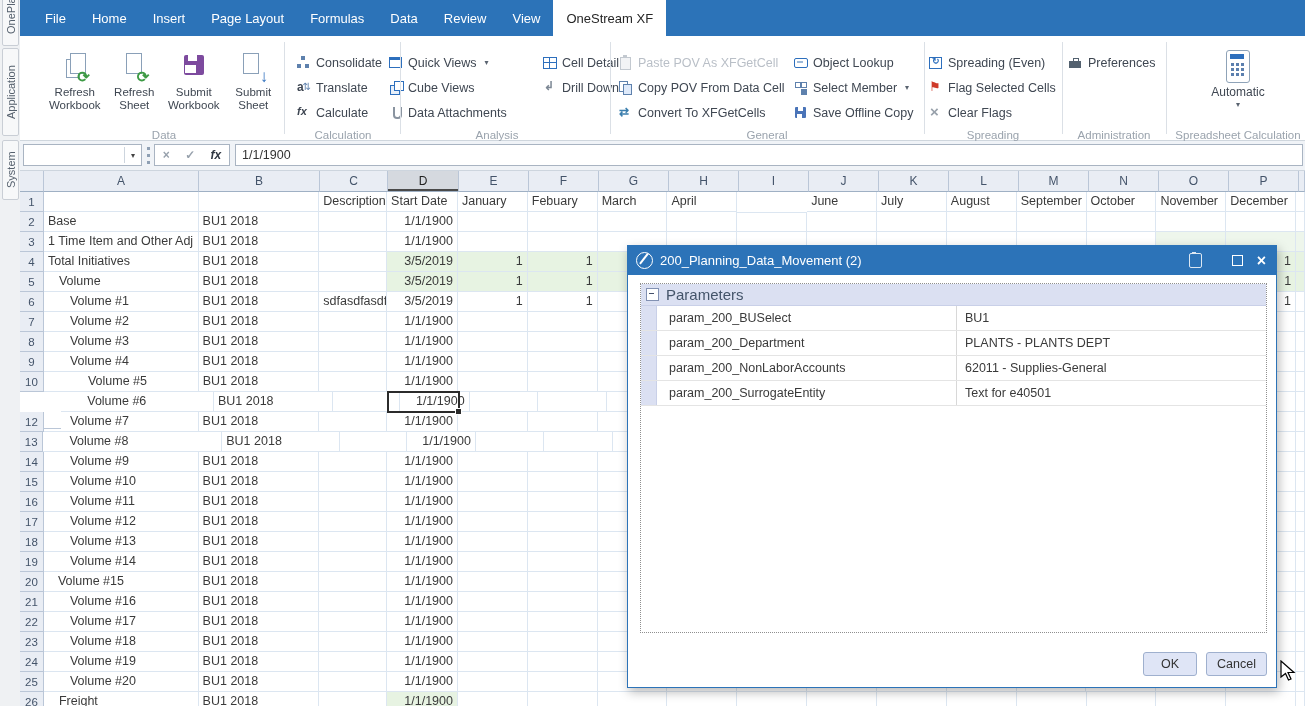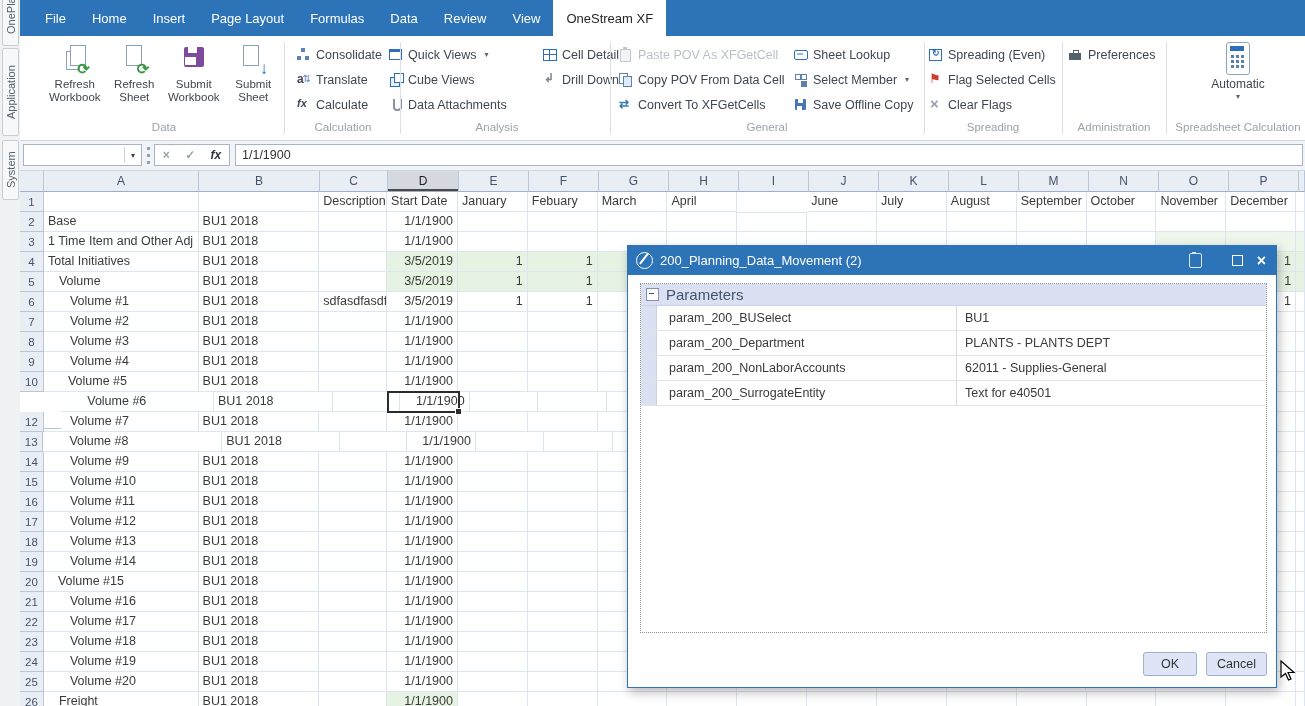--- a/index.html
+++ b/index.html
@@ -9,21 +9,21 @@
   #side-strip{position:absolute;left:0;top:0;width:20px;height:706px;background:#eff1f3;border-right:1px solid #dadde1;}
   .side-tab{position:absolute;left:2px;width:15px;background:#f7f8f9;border:1px solid #c9ced5;border-radius:2px;
             color:#55606d;font-size:11px;writing-mode:vertical-rl;transform:rotate(180deg);
             display:flex;align-items:center;justify-content:center;overflow:hidden;}
   
   #topbar{position:absolute;left:20px;top:0;width:1285px;height:36px;background:#2c73b8;display:flex;padding-left:12px;box-sizing:border-box;}
   .rtab{color:#fff;font-size:13px;display:flex;align-items:center;padding:0 13px;white-space:nowrap;}
   .rtab.active{background:#fff;color:#262626;}
   
   #ribbon{position:absolute;left:20px;top:36px;width:1285px;height:105px;background:#fff;border-bottom:1px solid #cfd6dd;box-sizing:border-box;}
-  .rgroup{position:absolute;top:0;height:100px;}
+  .rgroup{position:absolute;top:8px;height:100px;}
   .rgroup-label{position:absolute;left:0;right:0;bottom:3px;text-align:center;font-size:11.5px;color:#9aa3ad;white-space:nowrap;}
   .rsep{position:absolute;top:6px;height:92px;width:1px;background:#dbe0e6;}
   .bigrow{display:flex;gap:2px;padding-top:2px;}
   .bigbtn{width:58px;text-align:center;cursor:default;}
   .bigbtn .blabel{font-size:11.5px;line-height:13px;color:#3f4752;}
   .rcol{position:absolute;top:6px;display:flex;flex-direction:column;}
   .ritem{display:flex;align-items:center;gap:5px;height:25px;font-size:12.5px;color:#3f4752;white-space:nowrap;}
   .ritem.disabled{color:#b9bfc7;}
   .caret{font-size:8px;color:#5a6470;margin-left:3px;}
   
@@ -222,21 +222,21 @@
             <span>Copy POV From Data Cell</span>
           </div>
           <div class="ritem">
             <span class="ic si-convert-xf"></span>
             <span>Convert To XFGetCells</span>
           </div>
         </div>
         <div class="rcol" style="left: 181px;">
           <div class="ritem">
             <span class="ic si-object-lookup"></span>
-            <span>Sheet Lookup</span>
+            <span>Object Lookup</span>
           </div>
           <div class="ritem">
             <span class="ic si-select-member"></span>
             <span>Select Member</span>
             <span class="caret">▾</span>
           </div>
           <div class="ritem">
             <span class="ic si-save-offline"></span>
             <span>Save Offline Copy</span>
           </div>
@@ -499,21 +499,21 @@
           <div class="cell r" style="width: 70px;"></div>
           <div class="cell r" style="width: 70px;"></div>
           <div class="cell r" style="width: 70px;"></div>
           <div class="cell r" style="width: 70px;"></div>
           <div class="cell r" style="width: 70px;"></div>
           <div class="cell r" style="width: 70px;"></div>
           <div class="cell r" style="width: 6px;"></div>
         </div>
         <div class="srow">
           <div class="rhcell" style="width: 24px;">10</div>
-          <div class="cell" style="width: 155px; padding-left: 24px;">Volume #5</div>
+          <div class="cell" style="width: 155px; padding-left: 44px;">Volume #5</div>
           <div class="cell" style="width: 121px;">BU1 2018</div>
           <div class="cell" style="width: 68px;"></div>
           <div class="cell r" style="width: 71px;">1/1/1900</div>
           <div class="cell r" style="width: 70px;"></div>
           <div class="cell r" style="width: 70px;"></div>
           <div class="cell r" style="width: 70px;"></div>
           <div class="cell r" style="width: 70px;"></div>
           <div class="cell r" style="width: 70px;"></div>
           <div class="cell r" style="width: 70px;"></div>
           <div class="cell r" style="width: 70px;"></div>

